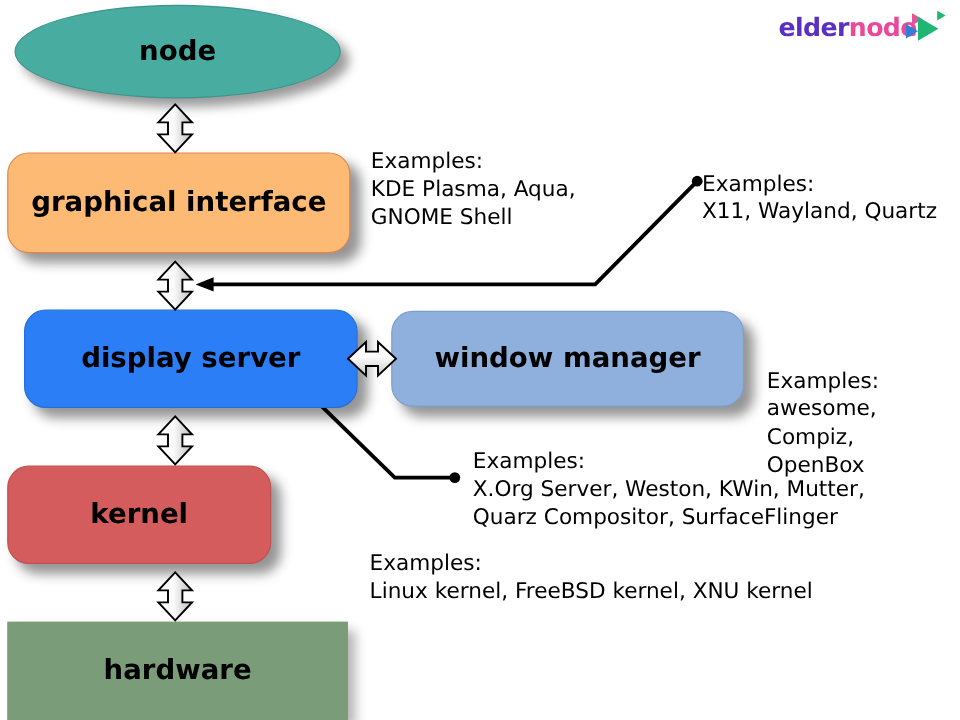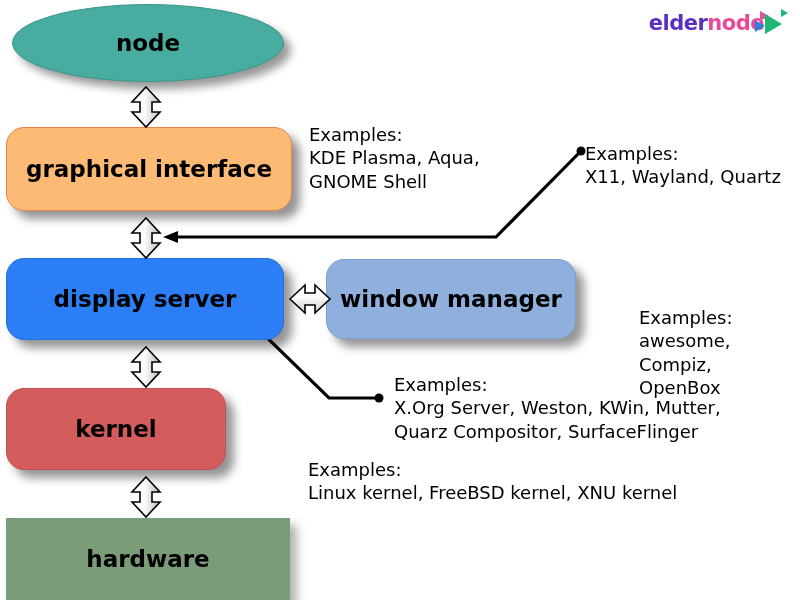--- a/index.html
+++ b/index.html
@@ -91,30 +91,30 @@
   }
   .node-gui {
     left: 6px; top: 127px;
     width: 286px; height: 84px;
     background: #fdba74;
     border-radius: 18px;
     box-shadow: 8px 8px 10px rgba(0,0,0,0.42);
     border: 1px solid #e4854a;
   }
   .node-display {
-    left: 6px; top: 258px;
+    left: 20px; top: 258px;
     width: 278px; height: 82px;
     background: #2b7ef5;
     border-radius: 18px;
     box-shadow: 8px 8px 10px rgba(0,0,0,0.42);
     border: 1px solid #2470d8;
   }
   .node-wm {
     left: 326px; top: 259px;
-    width: 250px; height: 80px;
+    width: 294px; height: 80px;
     background: #8fb0dc;
     border-radius: 18px;
     box-shadow: 8px 8px 10px rgba(0,0,0,0.42);
     border: 1px solid #7c9fcd;
   }
   .node-kernel {
     left: 6px; top: 388px;
     width: 220px; height: 82px;
     background: #d45c5c;
     border-radius: 18px;

